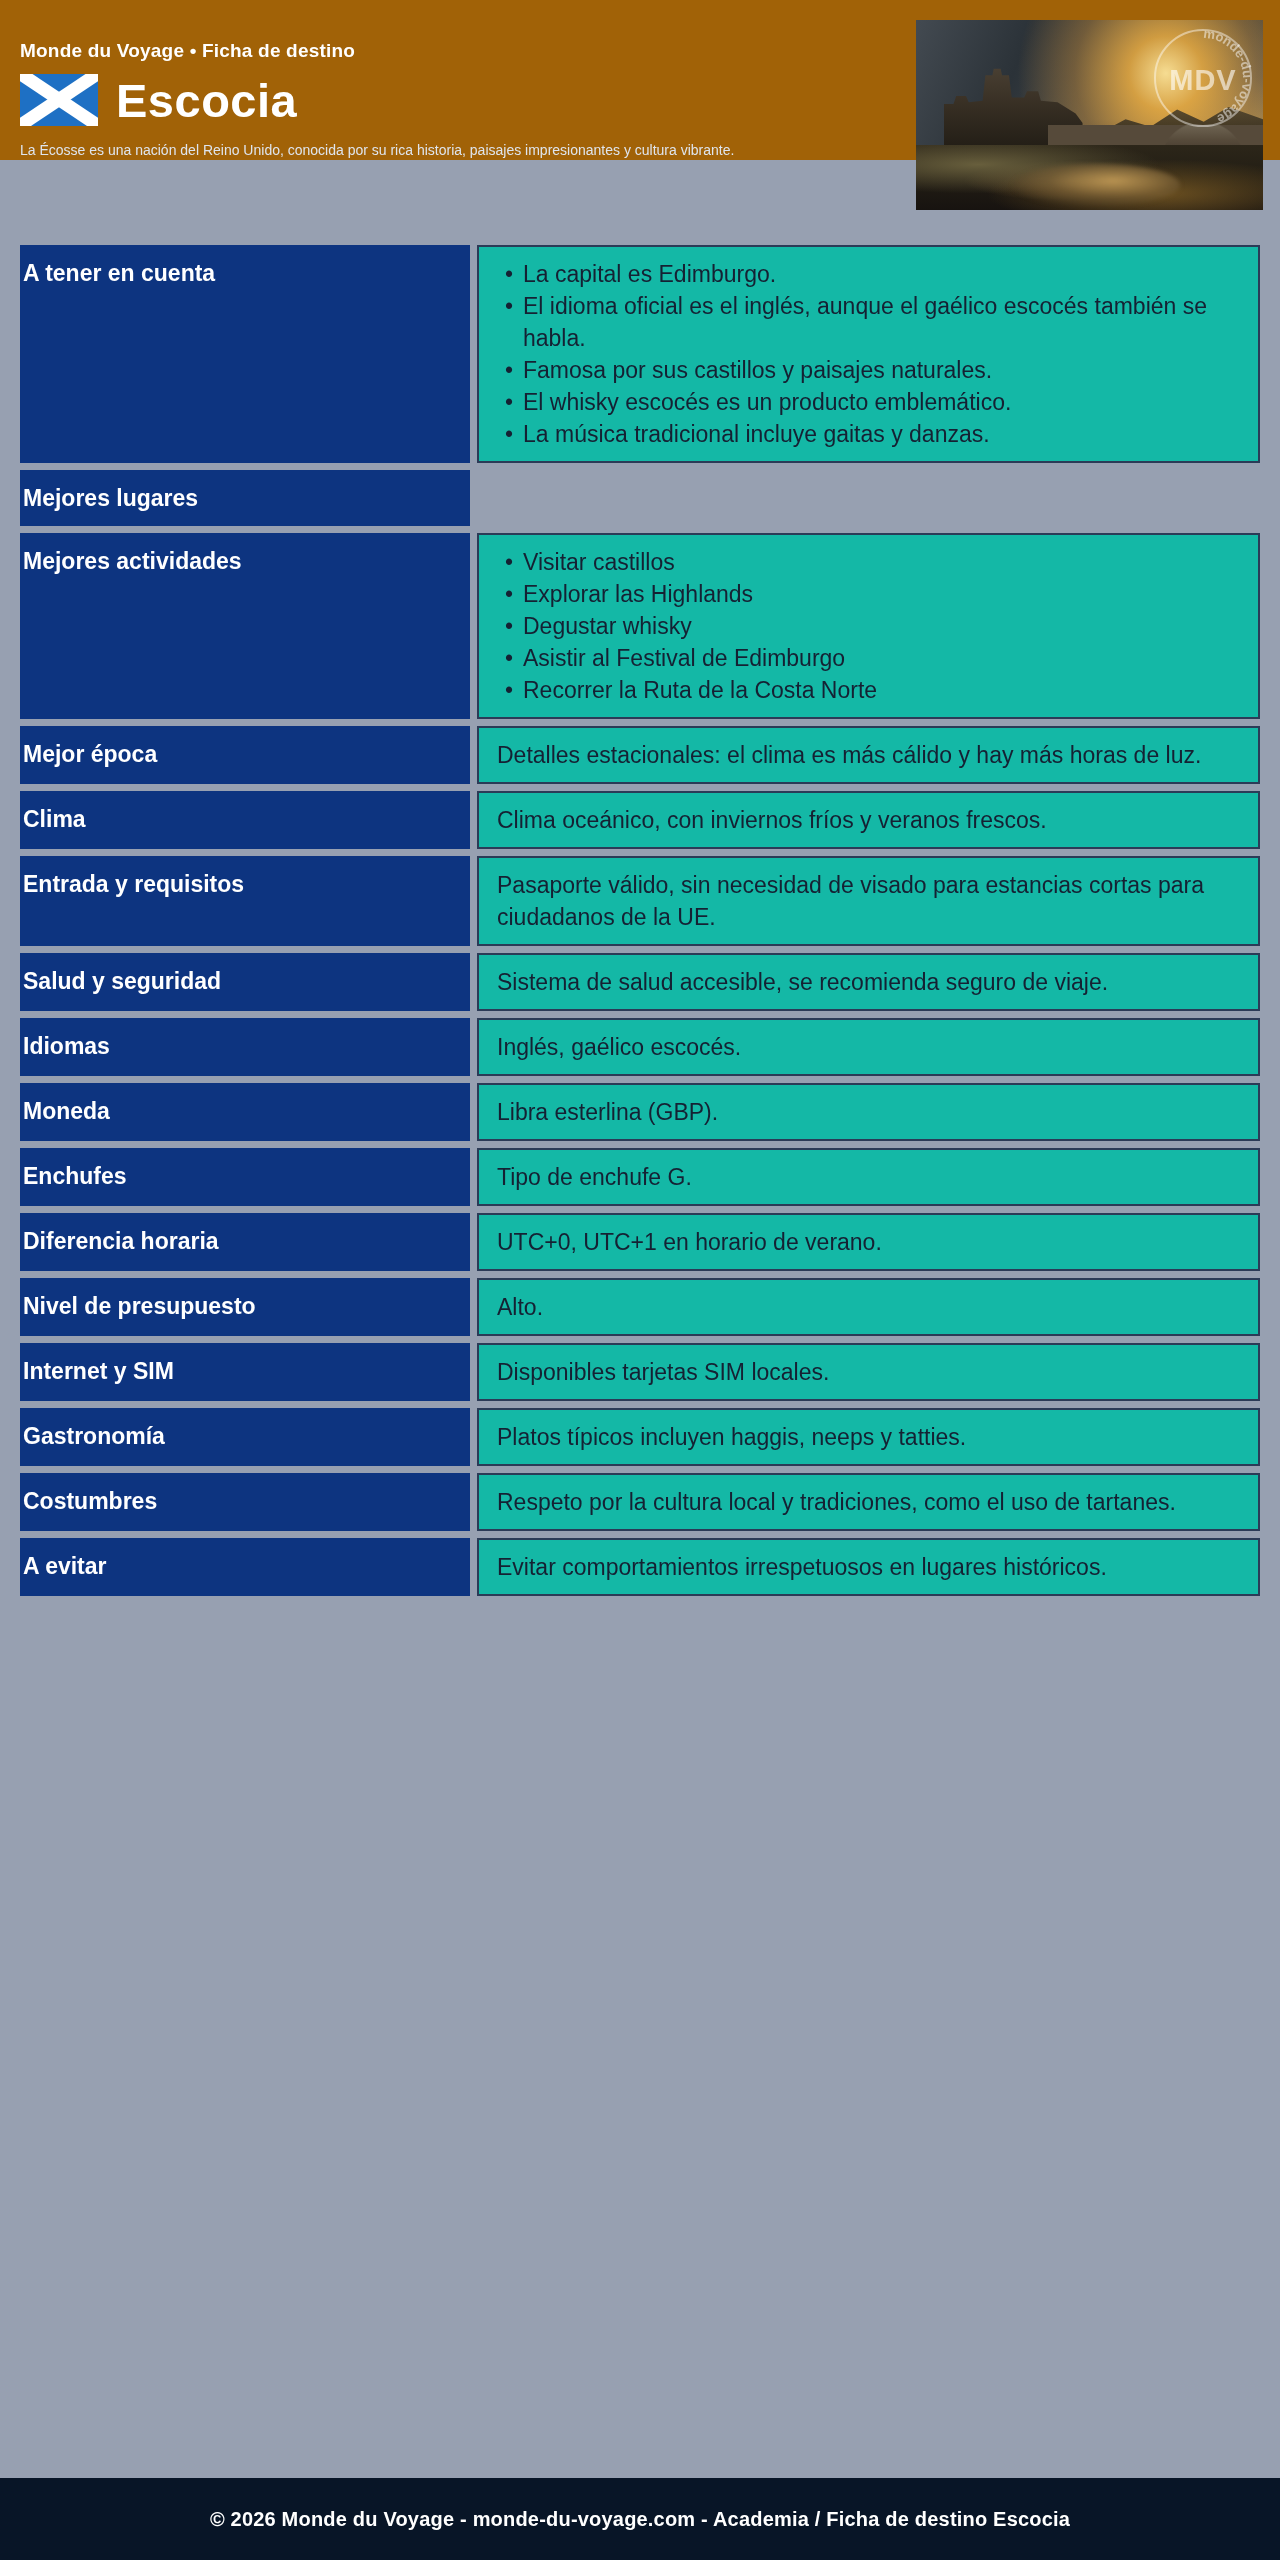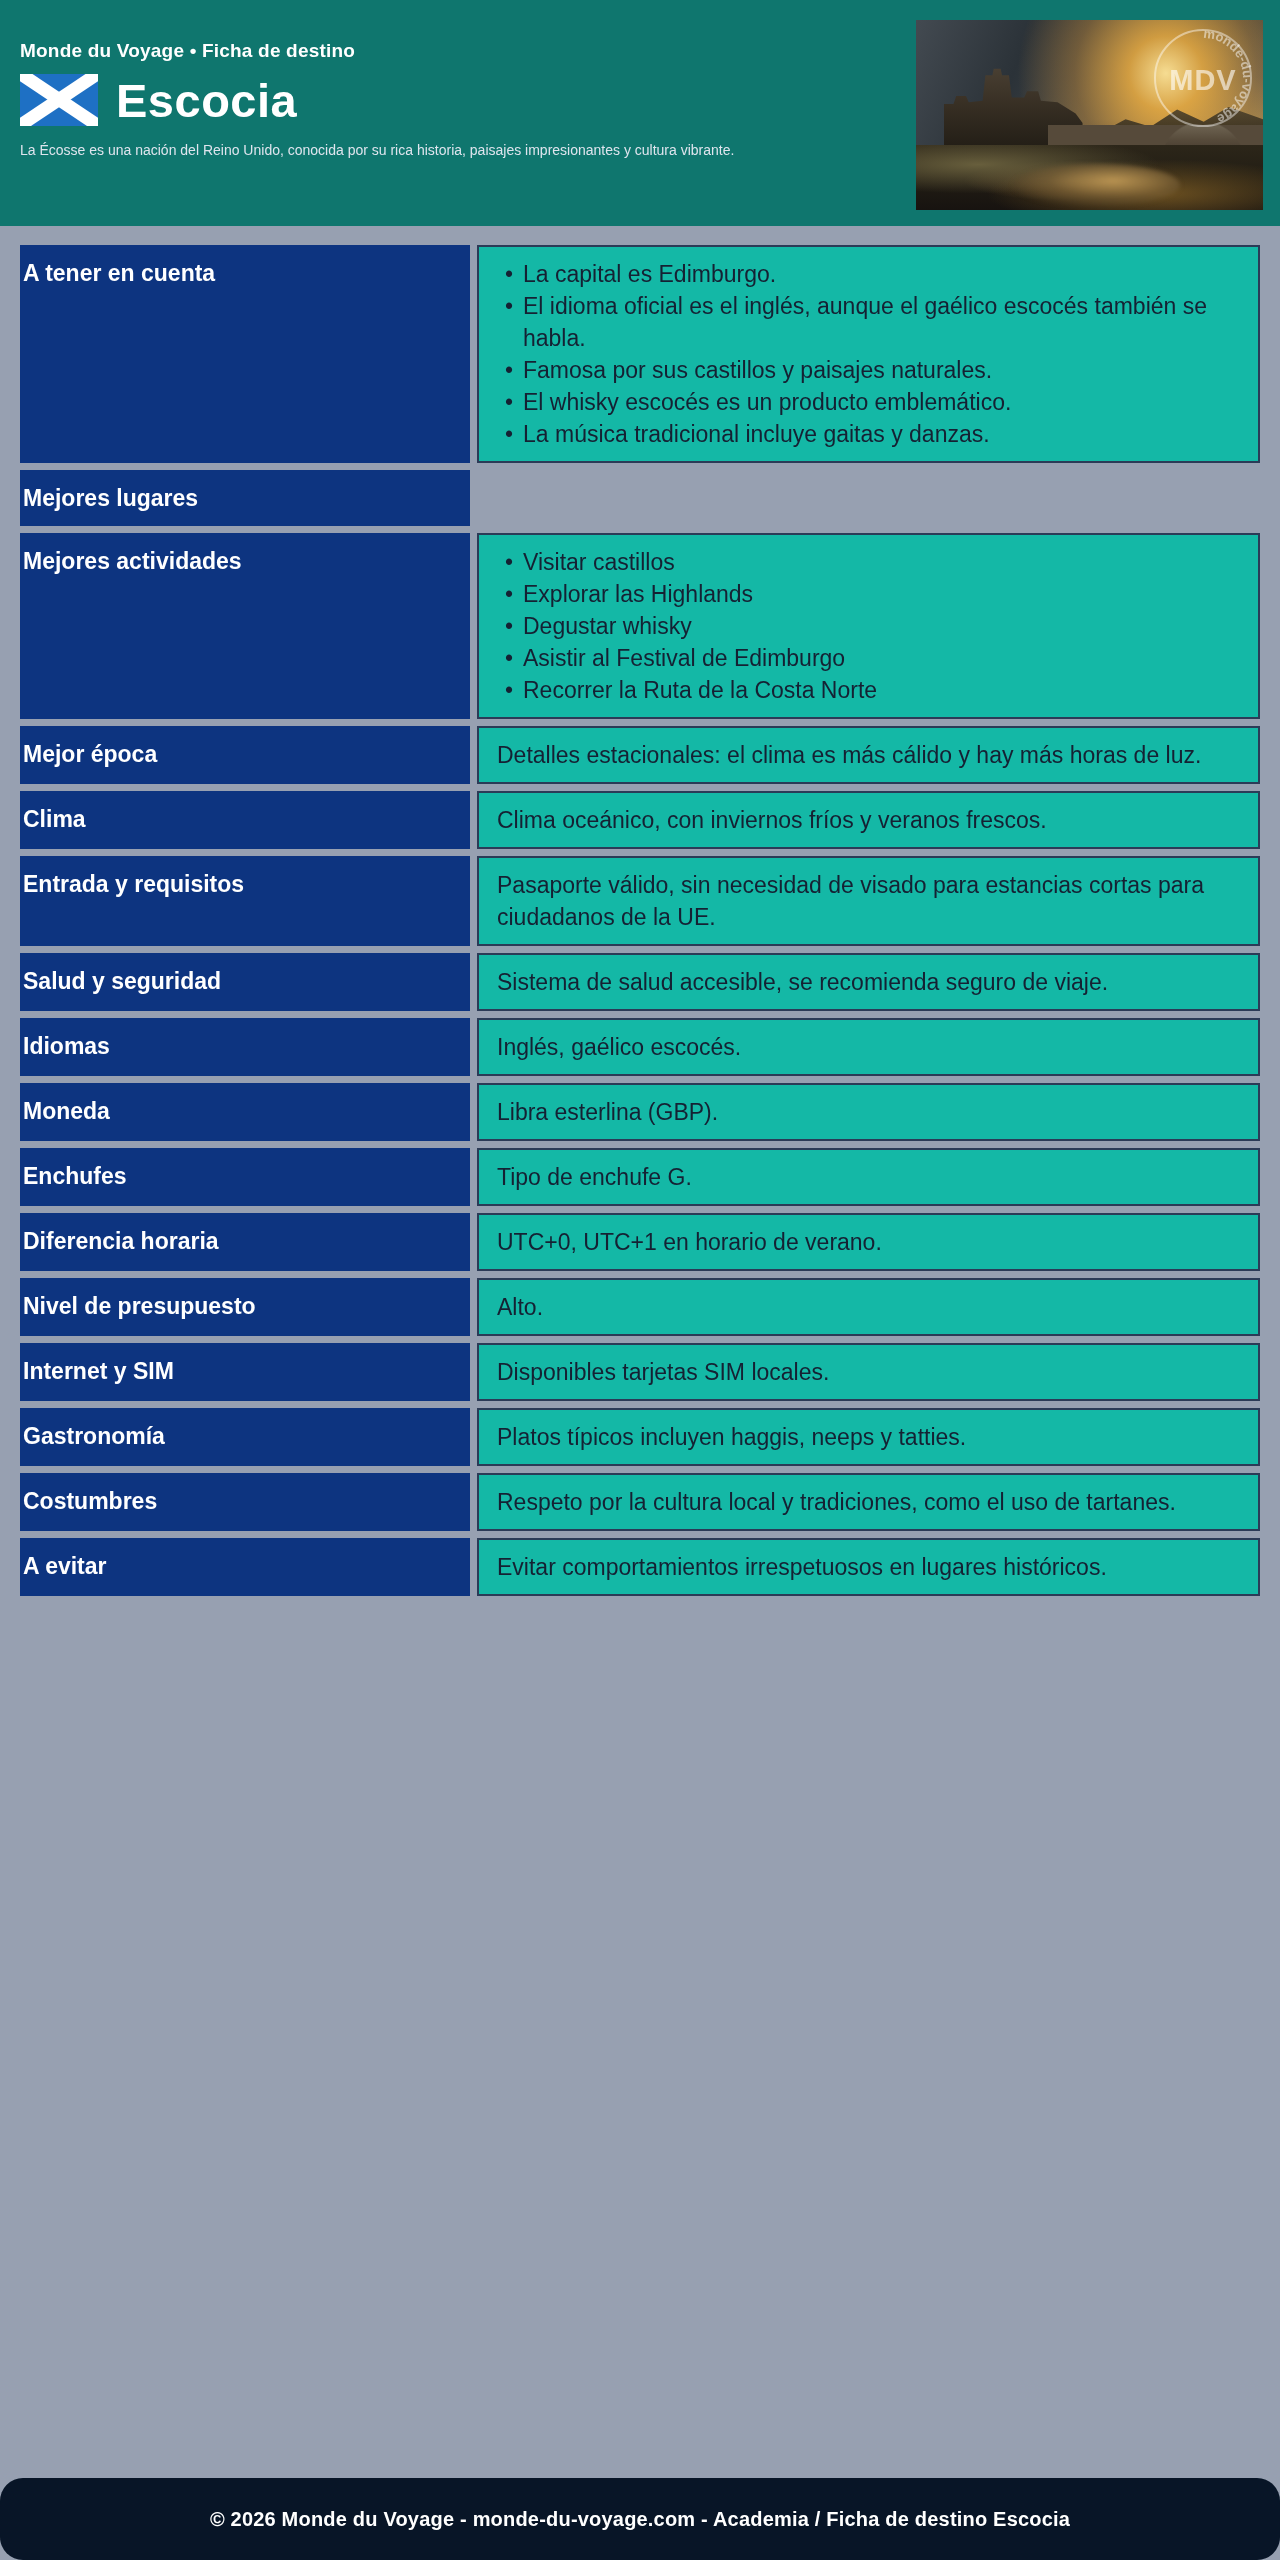--- a/index.html
+++ b/index.html
@@ -8,22 +8,22 @@
     width: 1280px; height: 2560px;
     position: relative;
     background: #97a0b1;
     font-family: "Liberation Sans", sans-serif;
     overflow: hidden;
   }
 
   
   .header {
     position: relative;
-    width: 1280px; height: 226px;
-    background: #0f766e;
+    width: 1280px; height: 160px;
+    background: #a16207;
   }
   .breadcrumb {
     position: absolute; left: 20px; top: 40px;
     color: #ffffff; font-size: 19px; font-weight: bold; letter-spacing: .2px;
   }
   .title-row {
     position: absolute; left: 20px; top: 74px;
     display: flex; align-items: center; gap: 18px;
   }
   .flag {
@@ -121,21 +121,21 @@
     content: "\2022";
     position: absolute; left: -18px; top: 0;
   }
   .tcontent .line { margin: 0; }
 
   
   .footer {
     position: absolute; left: 0; bottom: 0;
     width: 1280px; height: 82px;
     background: #081527;
-    display: flex; align-items: center; justify-content: center; border-radius: 23px;
+    display: flex; align-items: center; justify-content: center;
   }
   .footer-text {
     color: #ffffff; font-size: 20px; font-weight: bold; letter-spacing: .2px;
   }
 </style>
 </head>
 <body>
 
 <div class="header">
   <div class="breadcrumb">Monde du Voyage • Ficha de destino</div>

